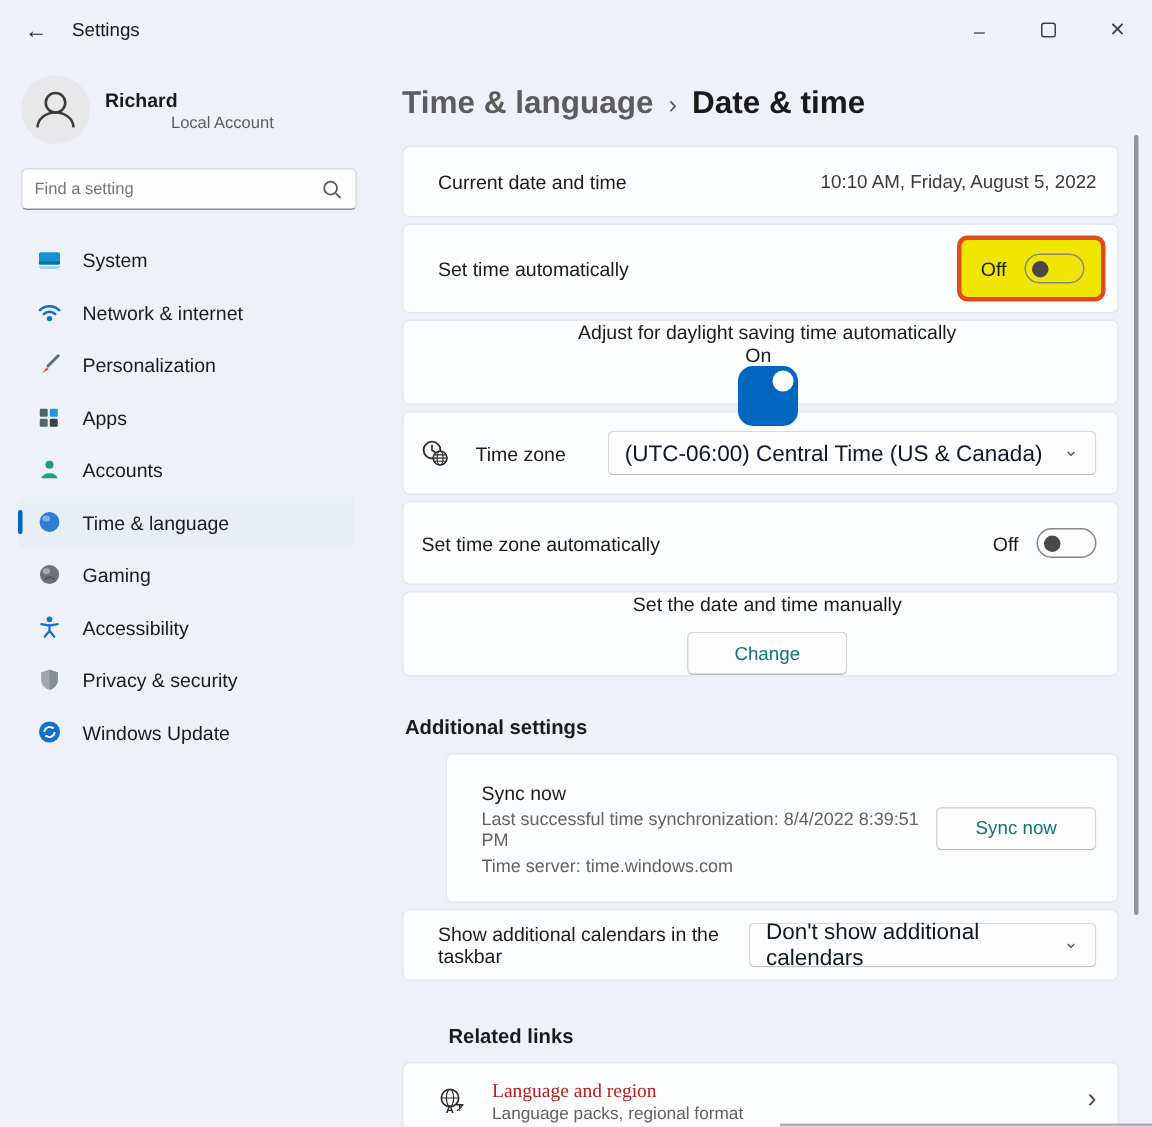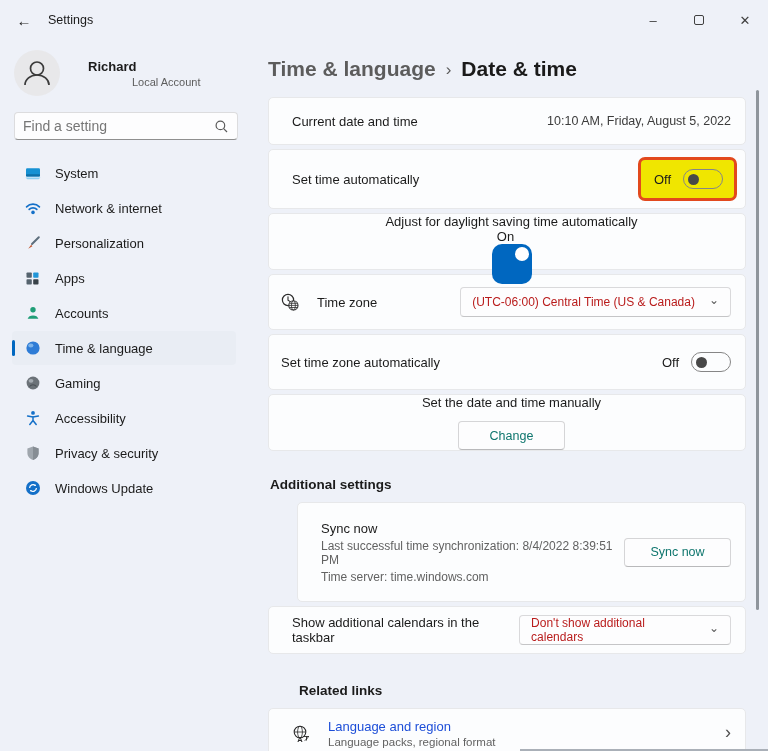--- a/index.html
+++ b/index.html
@@ -21,28 +21,28 @@
   .win-btn { width:46px; height:40px; display:flex; align-items:center; justify-content:center;
              font-size:13px; color:#404040; cursor:pointer; }
   .maxi-box { width:10px; height:10px; border:1.2px solid #404040; border-radius:2px; }
 
   
   .content { display:flex; height:711px; }
   .sidebar { width:252px; flex:0 0 252px; }
   .main { flex:1; padding:0 22px 0 16px; position:relative; }
 
   
-  .profile { display:flex; align-items:center; gap:28px; margin:10px 0 4px 14px; }
+  .profile { display:flex; align-items:center; gap:10px; margin:10px 0 4px 14px; }
   .avatar { width:46px; height:46px; border-radius:50%; background:#e8e8ea; display:flex; align-items:center; justify-content:center; }
   .profile-name { font-weight:bold; font-size:13px; }
   .profile-sub { font-size:11px; color:#5d5d5d; margin-top:2px;padding-left:44px; }
 
   .searchbox { margin:16px 14px 0 14px; height:28px; background:#fdfdfe; border:1px solid #dcdcde;
                border-bottom-color:#8f8f8f; border-radius:4px; display:flex; align-items:center; padding:0 8px; }
-  .searchbox input { flex:1; border:none; outline:none; background:transparent; font-size:14px;
+  .searchbox input { flex:1; border:none; outline:none; background:transparent; font-size:11px;
                      font-family:inherit; color:#1b1b1b; }
   .searchbox input::placeholder { color:#767676; }
 
   .nav { margin-top:16px; }
   .nav-item { height:34px; margin:1px 16px 1px 12px; display:flex; align-items:center; gap:14px;
               padding-left:12px; border-radius:4px; position:relative; cursor:pointer; }
   .nav-item.selected { background:#e9edf4; }
   .nav-item.selected::before { content:""; position:absolute; left:0; top:9px; width:3px; height:16px;
                                background:#0067c0; border-radius:2px; }
   .nav-icon { width:17px; height:17px; flex:0 0 17px; display:flex; align-items:center; justify-content:center; }
@@ -76,37 +76,37 @@
   .toggle.on::after { content:""; position:absolute; right:3px; top:3px; width:14px; height:14px;
                       border-radius:50%; background:#ffffff; }
 
   .highlight-box { display:flex; align-items:center; background:#f0e600; border:3px solid #e2491d;
                    border-radius:7px; padding:9px 11px 9px 13px; margin-right:-6px; }
 
   .row-icon { width:20px; height:20px; margin-right:17px; margin-left:-1px; display:flex; align-items:center; justify-content:center; }
 
   .dropdown { background:#fdfdfe; border:1px solid #d9d9db; border-bottom-color:#c5c5c7; border-radius:4px;
               height:30px; display:flex; align-items:center; gap:14px; padding:0 11px; cursor:pointer; }
-  .dropdown-value { font-size:12px; color:#b91c1c; }
+  .dropdown-value { font-size:15px; color:#0f172a; }
   .chev-down { font-size:12px; color:#5a5a5a; padding-bottom:4px; }
 
   .btn { min-width:107px; height:29px; background:#fdfdfe; border:1px solid #d5d5d7; border-bottom-color:#b9b9bb;
          border-radius:4px; font-size:12.5px; color:#0f766e; display:flex; align-items:center; justify-content:center;
          cursor:pointer; font-family:inherit; }
 
   .section-header { font-size:13.5px; font-weight:bold; color:#1b1b1b; }
   .sh-additional { margin:26px 0 10px 2px; }
   .sh-related { margin:29px 0 10px 2px;padding-left:29px; }
 
   .sync-text { display:flex; flex-direction:column; justify-content:center; gap:3px; }
   .sync-title { font-size:13px; color:#1b1b1b; }
   .sync-line { font-size:12px; color:#626262; }
 
   .link-texts { display:flex; flex-direction:column; gap:2px; }
-  .link-title { font-size:13px; color:#1d4ed8; }
+  .link-title { font-size:13px; color:#b91c1c;font-family:Liberation Serif, serif; }
   .link-sub { font-size:11.5px; color:#626262; }
   .chev-right { font-size:18px; color:#4f4f4f; padding-bottom:2px; }
 
   .partial-card { height:7px; background:#fcfdfe; border:1px solid #e7e8ea; border-bottom:none;
                   border-radius:5px 5px 0 0; margin-bottom:0; }
   .bottom-edge { position:absolute; left:268px; right:0; bottom:0; height:2px; background:#aab0b8; }
 
   .scrollbar-thumb { position:absolute; right:9px; top:90px; width:3px; height:520px;
                      background:#8f959c; border-radius:2px; cursor:pointer; }
 </style>

